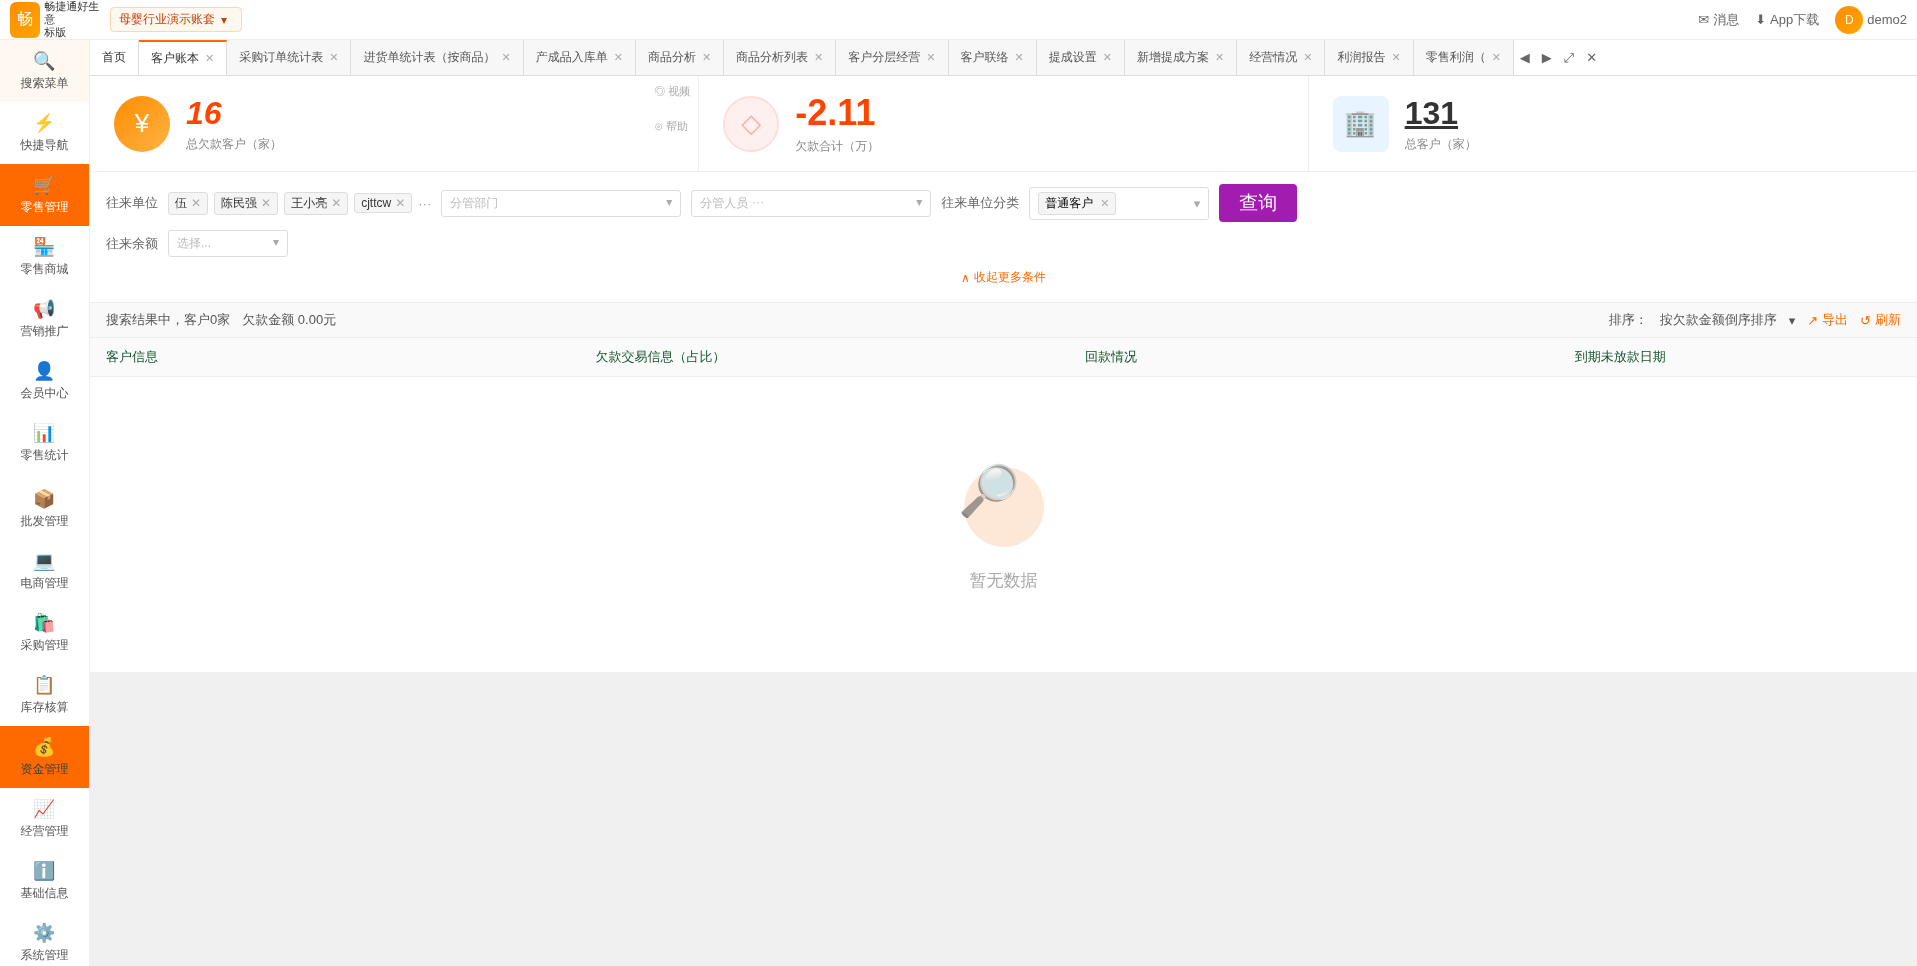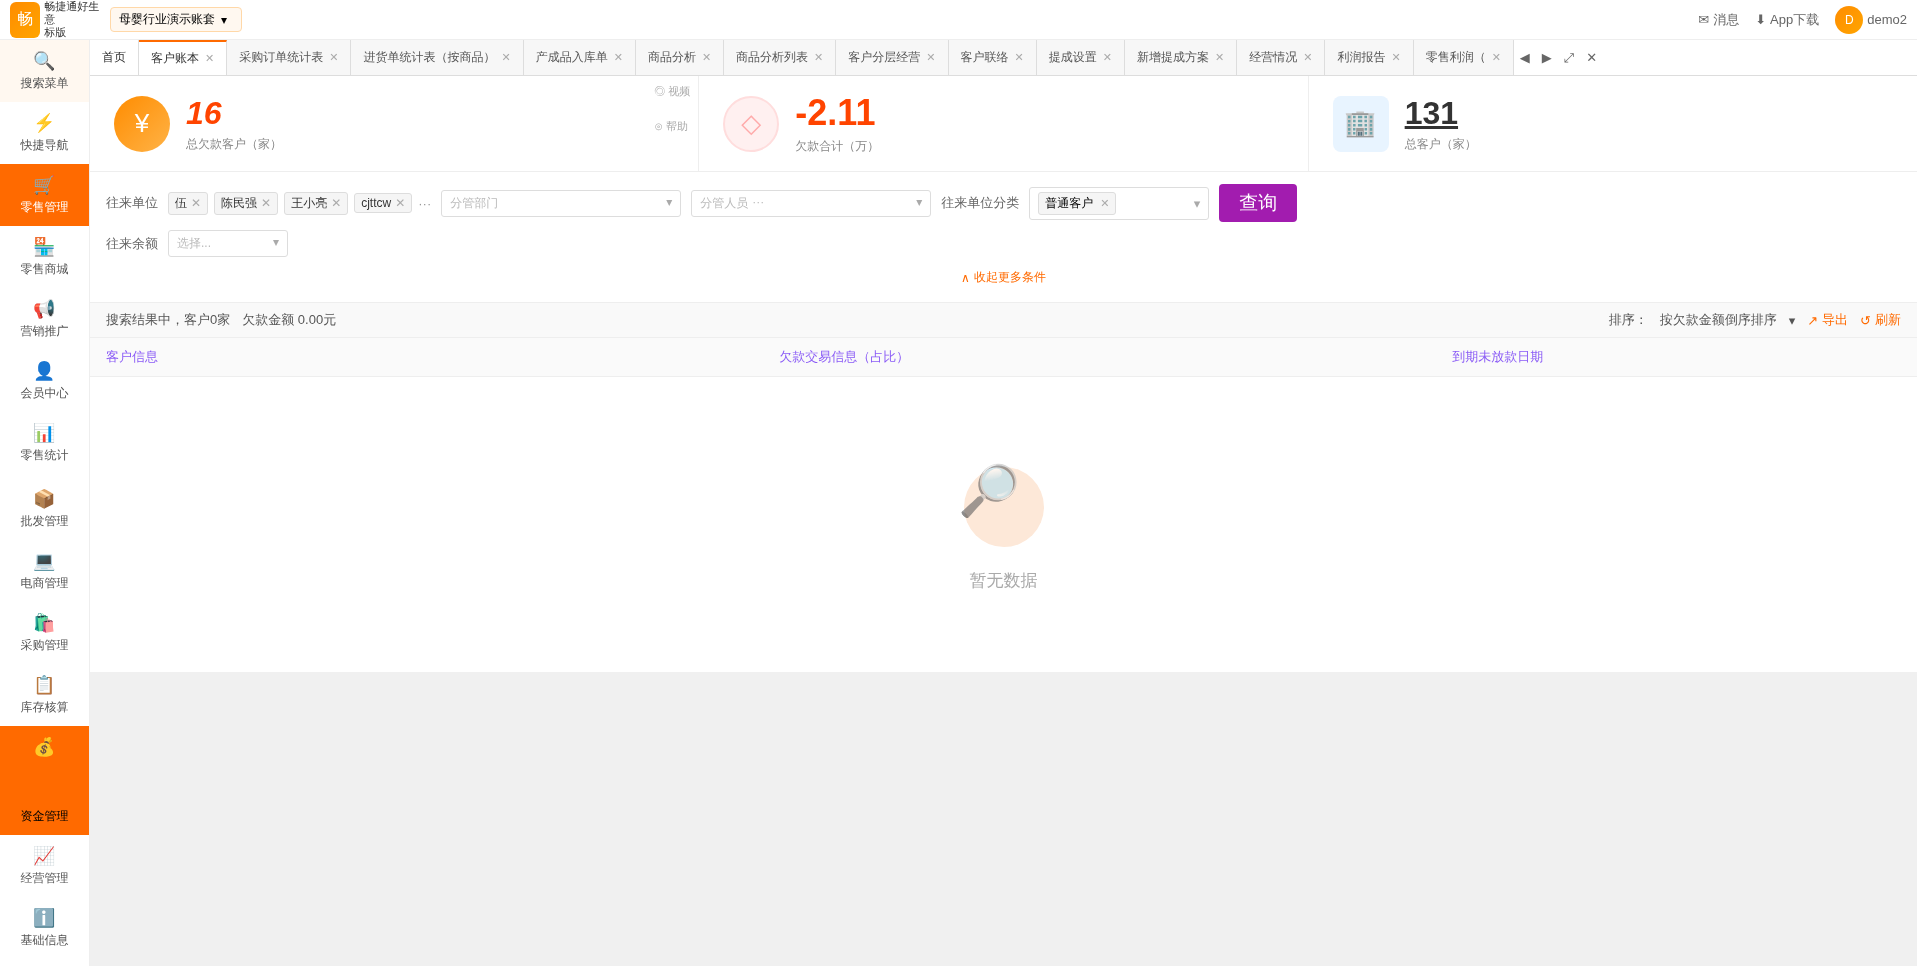--- a/index.html
+++ b/index.html
@@ -11,21 +11,21 @@
     .main-area { display: flex; flex: 1; overflow: hidden; }
     .sidebar { width: 90px; background: #fff; border-right: 1px solid #eee; display: flex; flex-direction: column; flex-shrink: 0; }
     .content-area { flex: 1; display: flex; flex-direction: column; overflow: hidden; }
     .tab-bar { background: #fff; border-bottom: 1px solid #ddd; display: flex; align-items: center; height: 36px; flex-shrink: 0; overflow: hidden; }
     .main-content { flex: 1; overflow: auto; background: #f0f0f0; }
 
     
     .logo-area { display: flex; align-items: center; width: 90px; flex-shrink: 0; }
     .logo-icon { width: 36px; height: 36px; background: linear-gradient(135deg, #ff8c00, #ffa500); border-radius: 6px; display: flex; align-items: center; justify-content: center; color: white; font-size: 16px; margin-right: 4px; }
     .logo-text { font-size: 11px; color: #333; line-height: 1.2; }
-    .workspace-selector { display: flex; align-items: center; background: #fff8f0; border: 1px solid #ffd8a8; border-radius: 4px; padding: 3px 8px; margin: 0 10px; font-size: 12px; color: #000000; cursor: pointer; }
+    .workspace-selector { display: flex; align-items: center; background: #fff8f0; border: 1px solid #ffd8a8; border-radius: 4px; padding: 3px 8px; margin: 0 10px; font-size: 12px; color: #c2410c; cursor: pointer; }
     .workspace-selector span { margin-right: 6px; }
     .top-actions { margin-left: auto; display: flex; align-items: center; gap: 16px; }
     .top-action-item { display: flex; align-items: center; gap: 4px; color: #666; font-size: 13px; cursor: pointer; }
     .avatar { width: 28px; height: 28px; border-radius: 50%; background: linear-gradient(135deg, #ff8c00, #ffa500); display: flex; align-items: center; justify-content: center; color: white; font-size: 12px; }
     .sidebar-nav-item { display: flex; flex-direction: column; align-items: center; padding: 10px 5px; cursor: pointer; color: #555; font-size: 12px; gap: 3px; }
     .sidebar-nav-item.active { background: #ff6a00; color: white; }
     .sidebar-nav-item.active .nav-icon { color: white; }
     .nav-icon { font-size: 18px; }
     .sidebar-divider { height: 1px; background: #eee; margin: 2px 8px; }
 
@@ -63,21 +63,21 @@
     .collapse-btn { display: flex; align-items: center; justify-content: center; gap: 4px; color: #ff6a00; font-size: 12px; cursor: pointer; margin: 0 auto; }
 
     
     .result-bar { display: flex; align-items: flex-end; padding: 8px 16px; background: #f9f9f9; border-bottom: 1px solid #eee; font-size: 13px; color: #555; }
     .result-bar .sort-area { margin-left: auto; display: flex; align-items: center; gap: 12px; }
     .sort-select { display: flex; align-items: center; gap: 12px; color: #555; font-size: 13px; cursor: pointer; }
     .action-btn { display: flex; align-items: center; gap: 4px; color: #ff6a00; font-size: 13px; cursor: pointer; }
 
     
     .data-table { width: 100%; background: #fff; }
-    .table-header { display: flex; align-items: center; padding: 10px 16px; border-bottom: 1px solid #eee; background: #fafafa; font-size: 13px; color: #8b5cf6; font-weight: 500; }
+    .table-header { display: flex; align-items: center; padding: 10px 16px; border-bottom: 1px solid #eee; background: #fafafa; font-size: 13px; color: #14532d; font-weight: 500; }
     .table-header .col-customer { flex: 3; }
     .table-header .col-debt { flex: 3; }
     .table-header .col-repay { flex: 3; }
     .table-header .col-date { flex: 2; }
 
     
     .empty-state { display: flex; flex-direction: column; align-items: center; justify-content: center; padding: 80px 20px; }
     .empty-icon { width: 100px; height: 100px; position: relative; margin-bottom: 12px; }
     .empty-circle { width: 80px; height: 80px; border-radius: 50%; background: #fde8d8; position: absolute; top: 10px; left: 10px; }
     .empty-magnifier { font-size: 50px; position: absolute; top: 5px; left: 5px; opacity: 0.6; color: #f5a070; }
@@ -164,21 +164,21 @@
       <div class="sidebar-nav-item">
         <span class="nav-icon">🛍️</span>
         <span>采购管理</span>
       </div>
       <div class="sidebar-nav-item">
         <span class="nav-icon">📋</span>
         <span>库存核算</span>
       </div>
       <div class="sidebar-nav-item" style="background:#ff6a00; color:white;">
         <span class="nav-icon" style="color:white;">💰</span>
-        <span style="color:#000000;margin-top:47px;">资金管理</span>
+        <span style="color:#404040;">资金管理</span>
       </div>
       <div class="sidebar-nav-item">
         <span class="nav-icon">📈</span>
         <span>经营管理</span>
       </div>
       <div class="sidebar-nav-item">
         <span class="nav-icon">ℹ️</span>
         <span>基础信息</span>
       </div>
       <div class="sidebar-nav-item">
@@ -355,20 +355,21 @@
               <span>↺</span>
               <span>刷新</span>
             </div>
           </div>
         </div>
 
         <div class="data-table">
           <div class="table-header">
             <div class="col-customer">客户信息</div>
             <div class="col-debt">欠款交易信息（占比）</div>
+            <div class="col-repay">回款情况</div>
             <div class="col-date">到期未放款日期</div>
           </div>
 
           <div class="empty-state">
             <div class="empty-icon">
               <div class="empty-circle"></div>
               <span class="empty-magnifier">🔎</span>
             </div>
             <div class="empty-text">暂无数据</div>
           </div>

